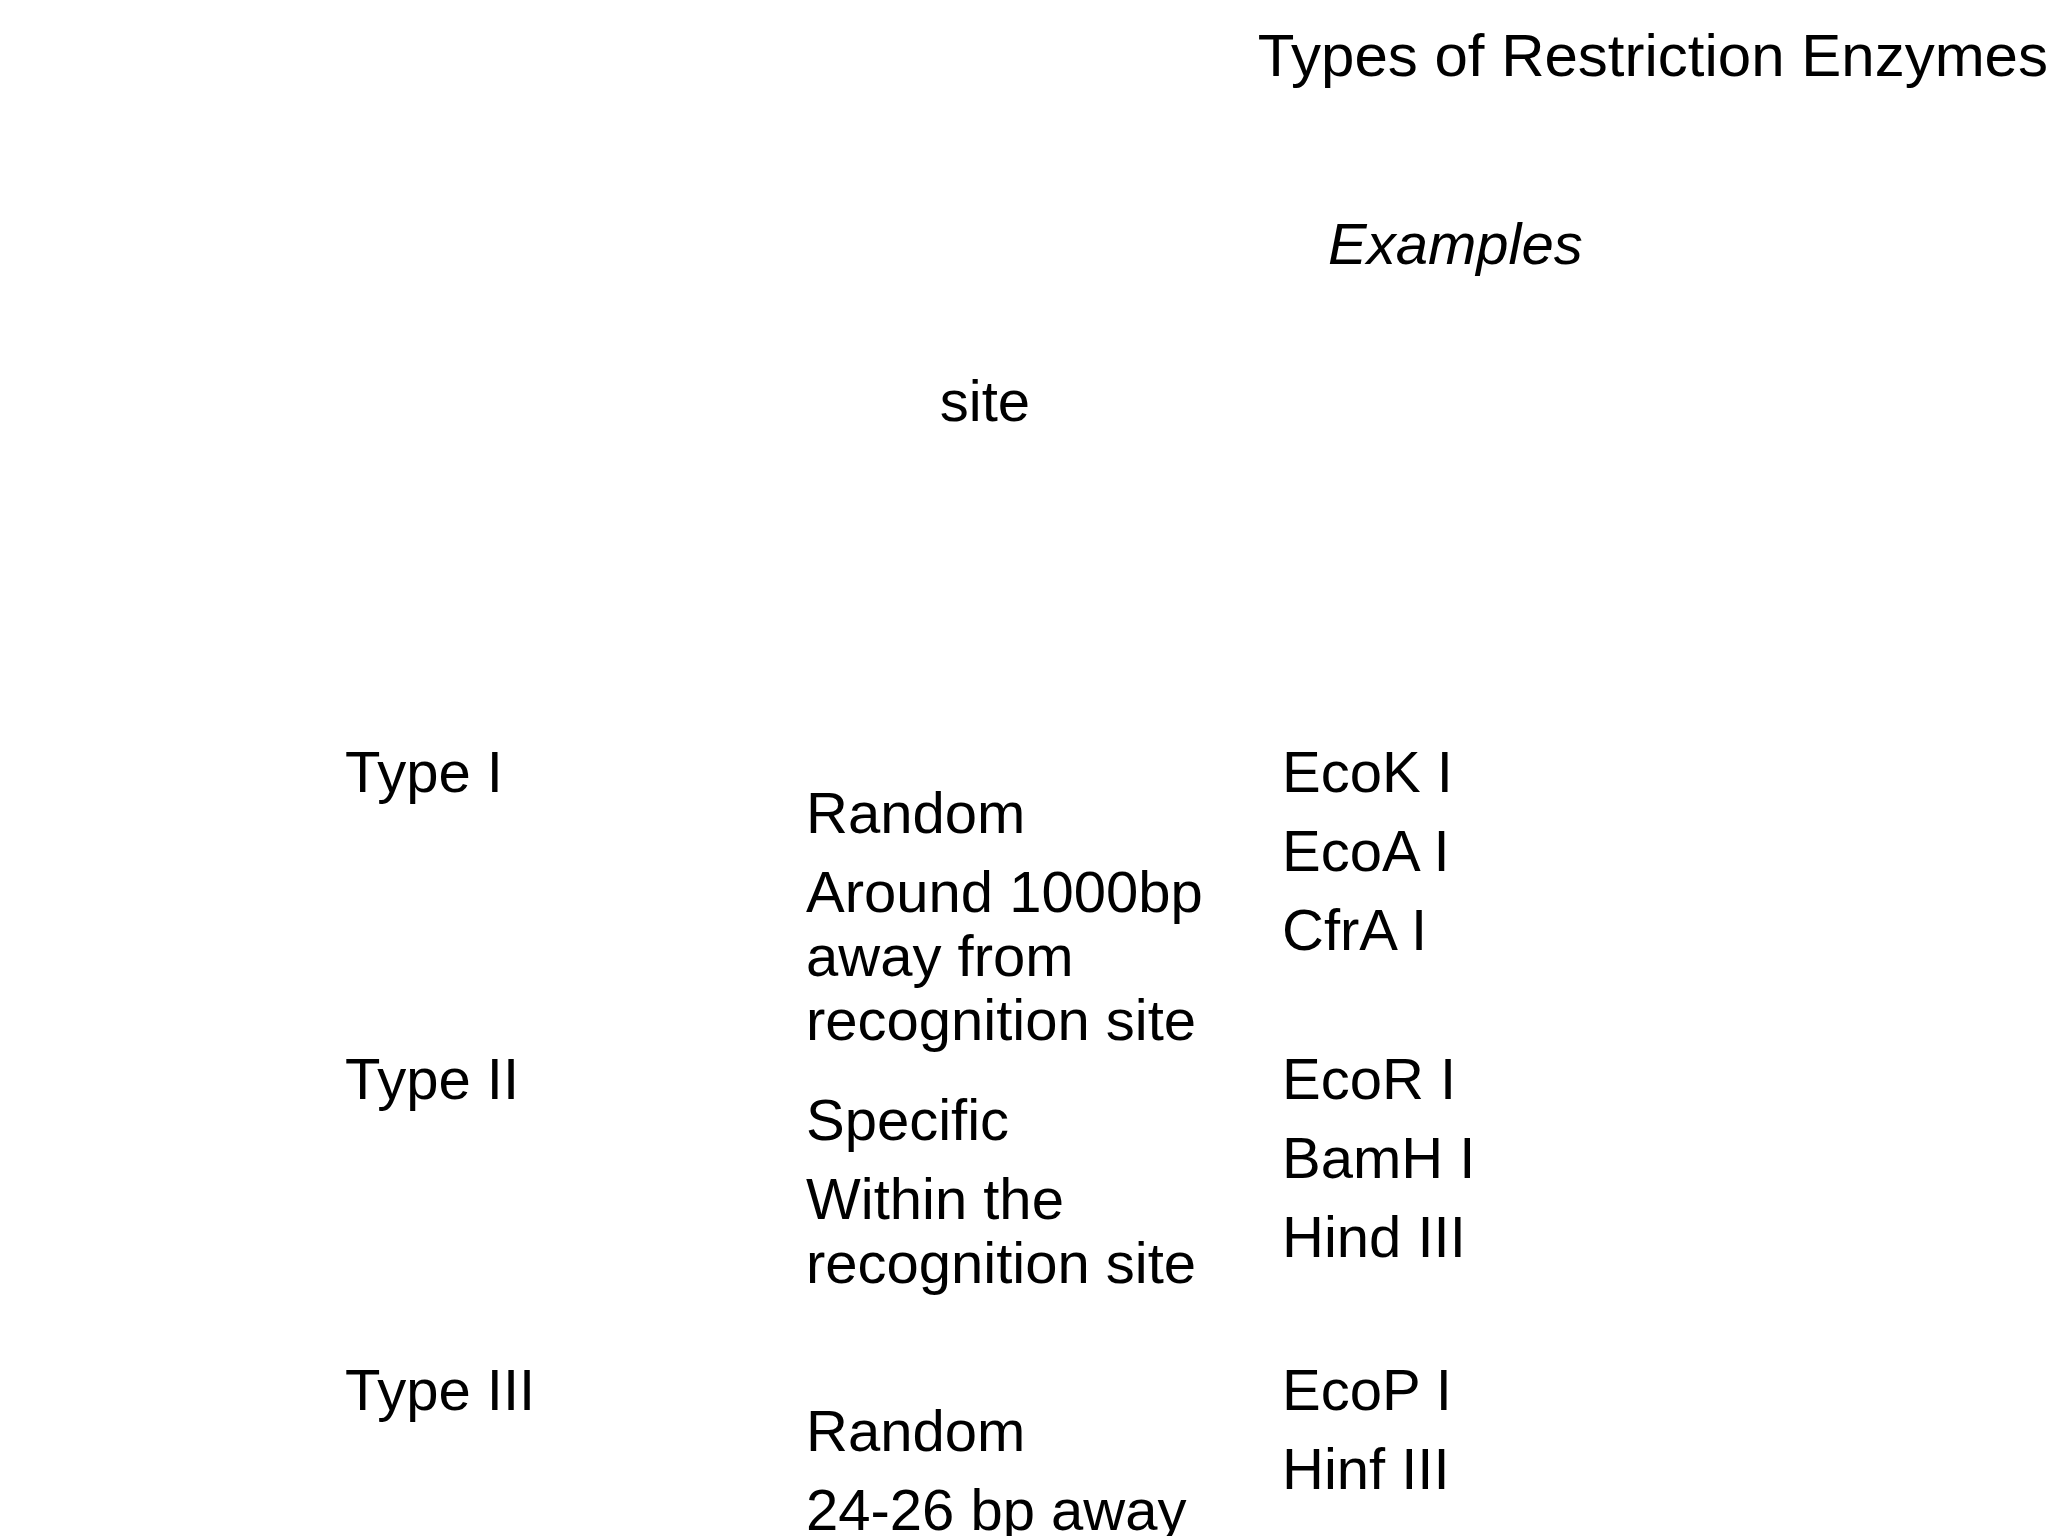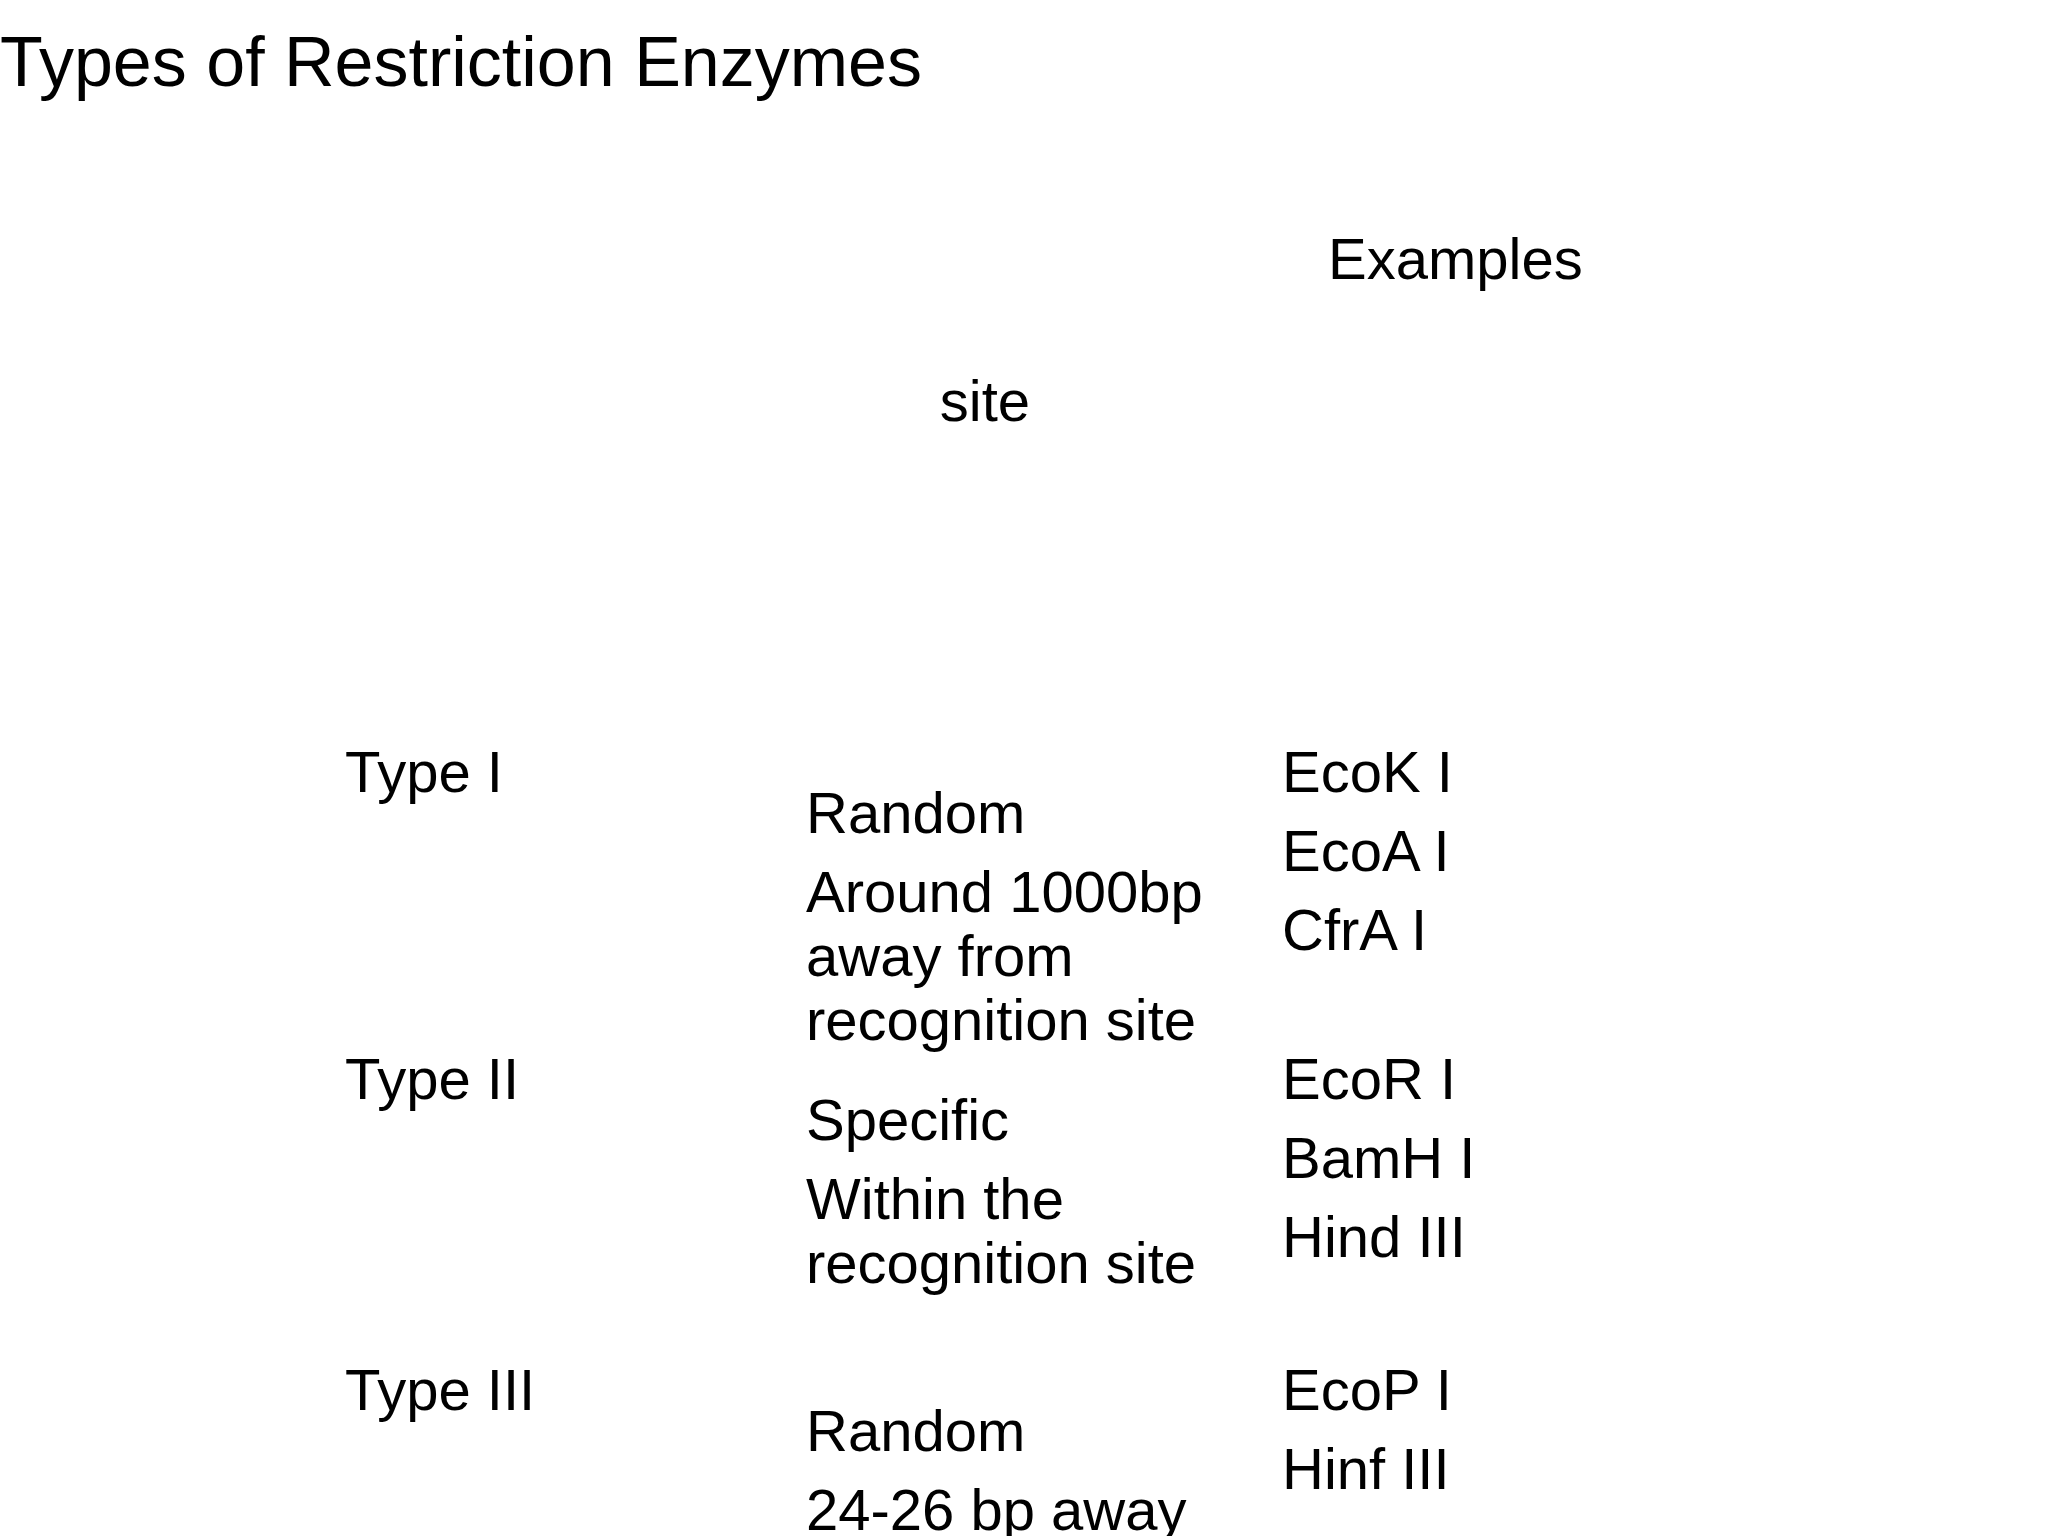--- a/index.html
+++ b/index.html
@@ -17,36 +17,36 @@
     width: 2048px;
     height: 1536px;
     background: #ffffff;
   }
   .title {
     position: absolute;
     left: 0;
     right: 0;
     top: 20px;
     margin: 0;
-    text-align: left;
-    font-size: 70px;
+    text-align: right;
+    font-size: 60px;
     font-weight: 400;
     line-height: 1.2;
     letter-spacing: 0px;
     white-space: nowrap;
   }
   .hdr {
     position: absolute;
     font-size: 58px;
     line-height: 64px;
     white-space: nowrap;
   }
   .hdr-cleavage { left: 863px; top: 223px; }
   .hdr-site     { left: 820px; top: 369px; width: 330px; text-align: center; }
-  .hdr-examples { left: 1328px; top: 227px; }
+  .hdr-examples { left: 1328px; top: 212px; font-style: italic; }
   .cell {
     position: absolute;
     font-size: 58px;
     line-height: 64px;
     white-space: nowrap;
   }
   .col-type     { left: 345px; }
   .col-cleavage { left: 806px; margin-top: 41px; }
   .col-examples { left: 1282px; }
   .row1 { top: 740px; }

